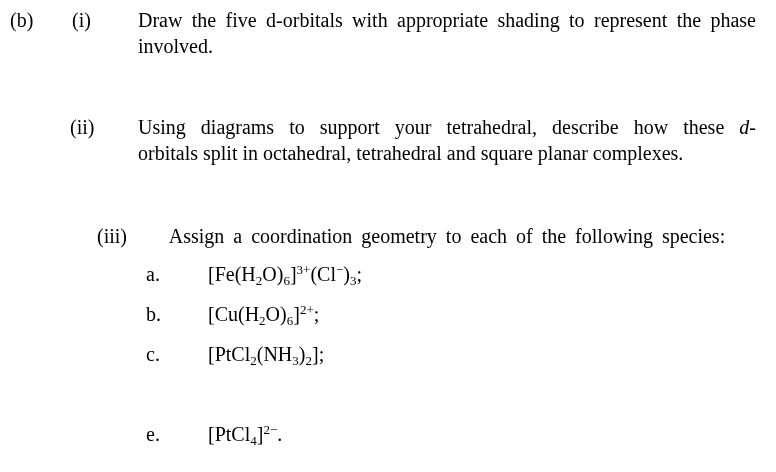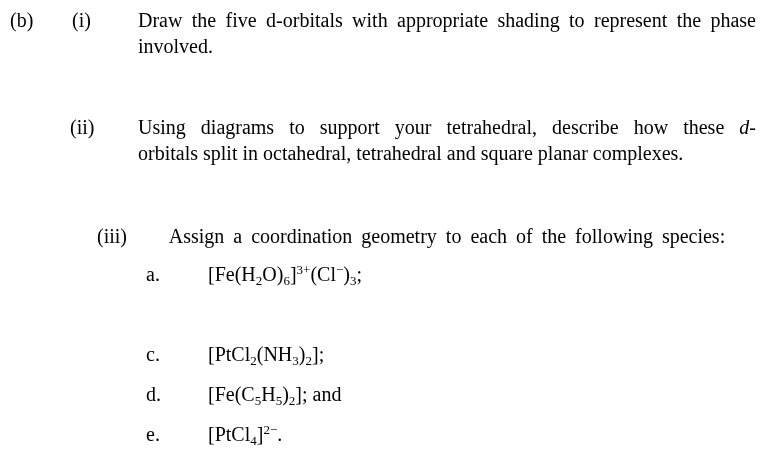--- a/index.html
+++ b/index.html
@@ -69,26 +69,26 @@
   </div>
 
   <div class="abs" style="left:68px; top:223px;margin-left:29px;">(iii)</div>
 
   <div class="abs para wide-words" style="left:138px; top:223px;">Assign a coordination geometry to each of the following species:</div>
 
   <div class="species-row" style="top:260px;">
     <span class="species-letter">a.</span><span class="formula"><span>[Fe(H</span><span class="sub">2</span><span>O)</span><span class="sub">6</span><span>]</span><span class="sup">3+</span><span>(Cl</span><span class="sup">−</span><span>)</span><span class="sub">3</span><span>;</span></span>
   </div>
 
+  <div class="species-row" style="top:300px;">
+    <span class="species-letter">b.</span><span class="formula"><span>[Cu(H</span><span class="sub">2</span><span>O)</span><span class="sub">6</span><span>]</span><span class="sup">2+</span><span>;</span></span>
+  </div>
 
   <div class="species-row" style="top:340px;">
     <span class="species-letter">c.</span><span class="formula"><span>[PtCl</span><span class="sub">2</span><span>(NH</span><span class="sub">3</span><span>)</span><span class="sub">2</span><span>];</span></span>
   </div>
 
-  <div class="species-row" style="top:380px;">
-    <span class="species-letter">d.</span><span class="formula"><span>[Fe(C</span><span class="sub">5</span><span>H</span><span class="sub">5</span><span>)</span><span class="sub">2</span><span>]; and</span></span>
-  </div>
 
   <div class="species-row" style="top:420px;">
     <span class="species-letter">e.</span><span class="formula"><span>[PtCl</span><span class="sub">4</span><span>]</span><span class="sup">2−</span><span>.</span></span>
   </div>
 
 </div>
 
 </body></html>

